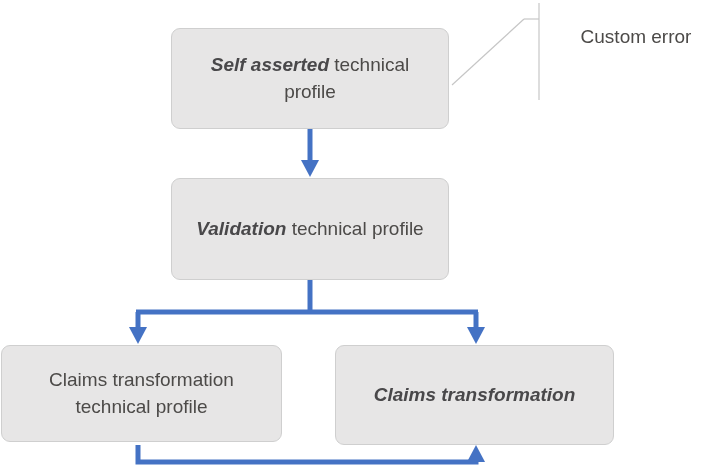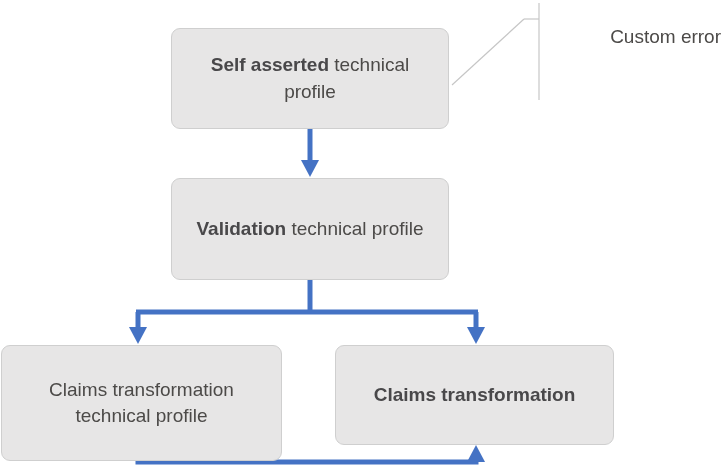--- a/index.html
+++ b/index.html
@@ -35,34 +35,34 @@
     display: flex;
     align-items: center;
     justify-content: center;
     text-align: center;
     color: #4C4A48;
     font-size: 19px;
     line-height: 1.38;
     padding: 4px 12px;
   }
   .node .txt { display: block; }
-  .node b { font-weight: 700; color: #49484A; }
+  .node b { font-weight: 700; color: #49484A; font-style: italic; }
   .node .reg { font-weight: 400; }
 
   #node-self-asserted { left: 171px; top: 28px; width: 278px; height: 101px; }
   #node-validation   { left: 171px; top: 178px; width: 278px; height: 102px; text-align: right; }
-  #node-claims-tp    { left: 1px;   top: 345px; width: 281px; height: 116px; }
+  #node-claims-tp    { left: 1px;   top: 345px; width: 281px; height: 97px; }
   #node-claims-tr    { left: 335px; top: 345px; width: 279px; height: 100px; }
 
   #callout-label {
     position: absolute;
     left: 551px;
     top: 24px;
     width: 170px;
-    text-align: right;
+    text-align: center;
     color: #4C4A48;
     font-size: 19px;
     line-height: 1.4;
     font-weight: 400;
   }
   #callout-label span { display: block; }
 </style>
 </head>
 <body>
 

